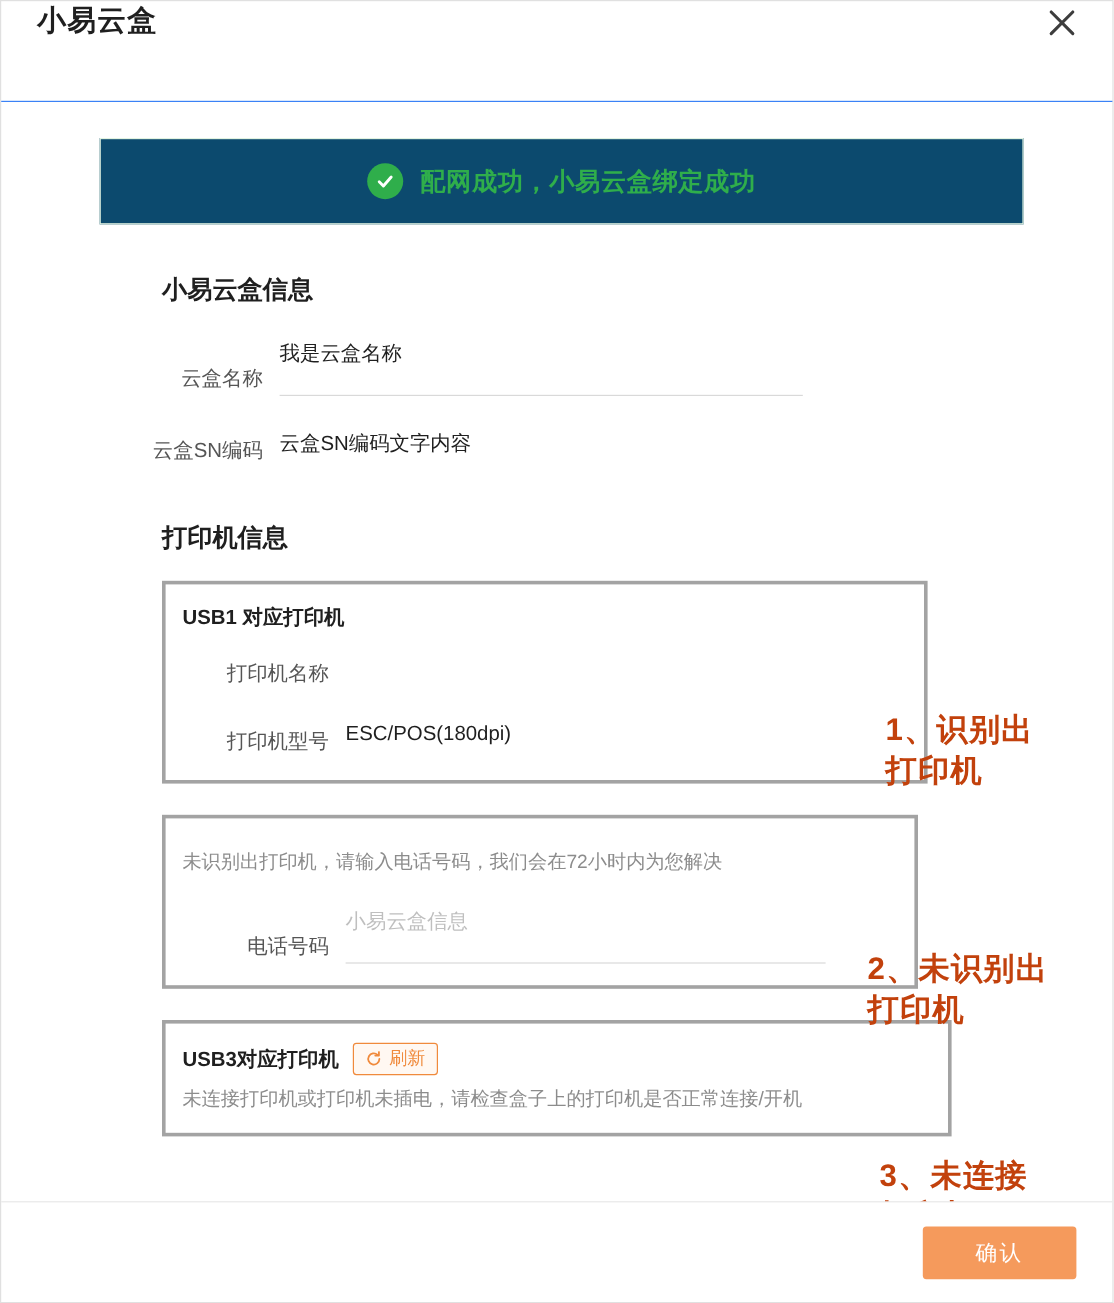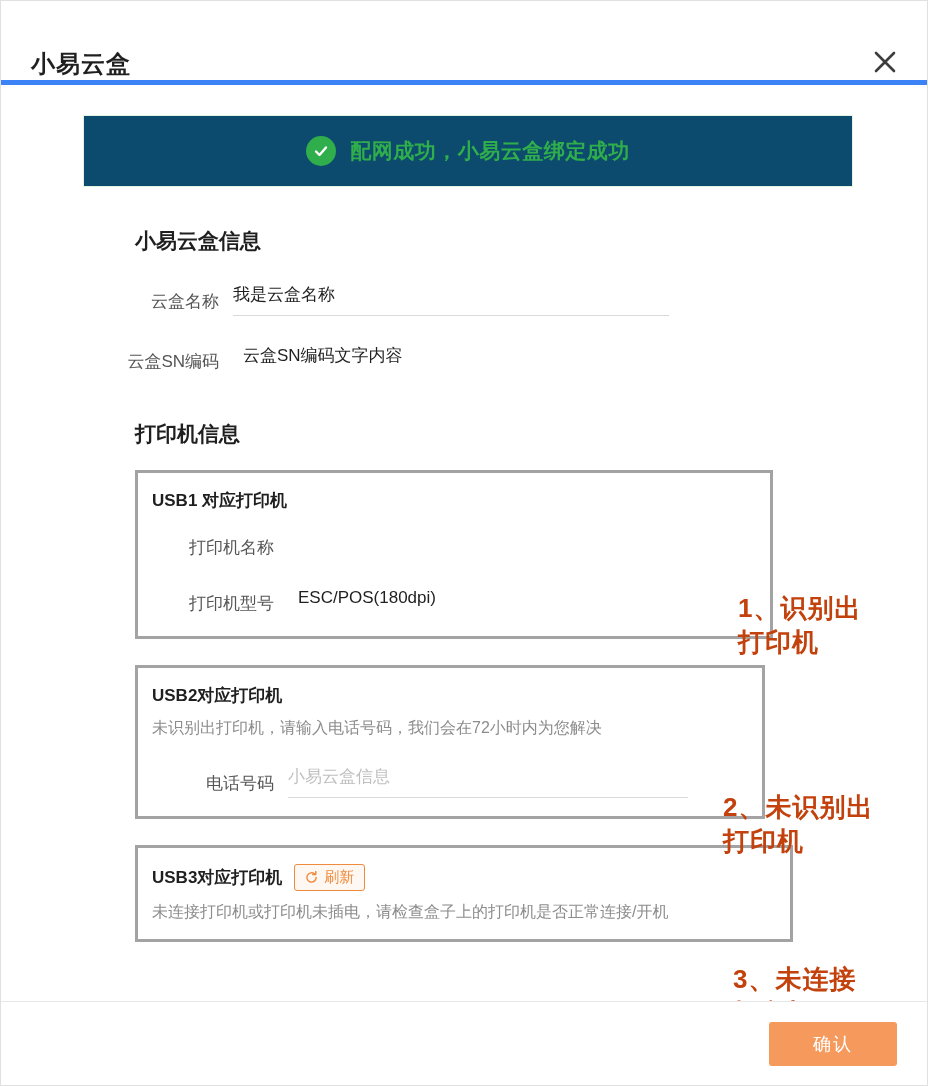--- a/index.html
+++ b/index.html
@@ -25,23 +25,23 @@
     border: 1px solid #e0e0e0;
     box-sizing: border-box;
     display: flex;
     flex-direction: column;
   }
 
   
   .dialog-header {
     height: 84px;
     min-height: 84px;
-    border-bottom: 5px solid #3b82f6;
-    display: flex;
-    align-items: flex-end;
+    border-bottom: 1px solid #3b82f6;
+    display: flex;
+    align-items: flex-start;
     padding: 0 24px 0 30px;
     box-sizing: border-box;
   }
   .dialog-title {
     font-size: 24px;
     font-weight: bold;
     color: #1f1f1f;
     letter-spacing: 1px;
   }
   .header-spacer { flex: 1; }
@@ -128,25 +128,24 @@
     line-height: 28px;
   }
   .form-value {
     font-size: 17px;
     color: #1f1f1f;
     line-height: 28px;
   }
   .form-underline {
     border-bottom: 1px solid #d9d9d9;
     width: 436px;
-    padding-bottom: 6px;
+    padding-bottom: 20px;
   }
   .form-plain {
     padding-bottom: 6px;
-    margin-left: 10px;
   }
   .placeholder { color: #bfbfbf; }
 
   
   .box {
     position: relative;
     border: 3px solid #a3a3a3;
     box-sizing: border-box;
     background: #ffffff;
   }
@@ -289,21 +288,20 @@
         <div class="form-row">
           <div class="form-label">打印机名称</div>
         </div>
         <div class="form-row">
           <div class="form-label">打印机型号</div>
           <div class="form-value form-plain">ESC/POS(180dpi)</div>
         </div>
       </div>
 
       <div class="box" id="usb2-box">
-        <div class="box-title">USB2对应打印机</div>
         <div class="box-desc">未识别出打印机，请输入电话号码，我们会在72小时内为您解决</div>
         <div class="form-row">
           <div class="form-label">电话号码</div>
           <div class="form-value form-underline placeholder">小易云盒信息</div>
         </div>
       </div>
 
       <div class="box" id="usb3-box">
         <div class="box-title">
           <span>USB3对应打印机</span>

